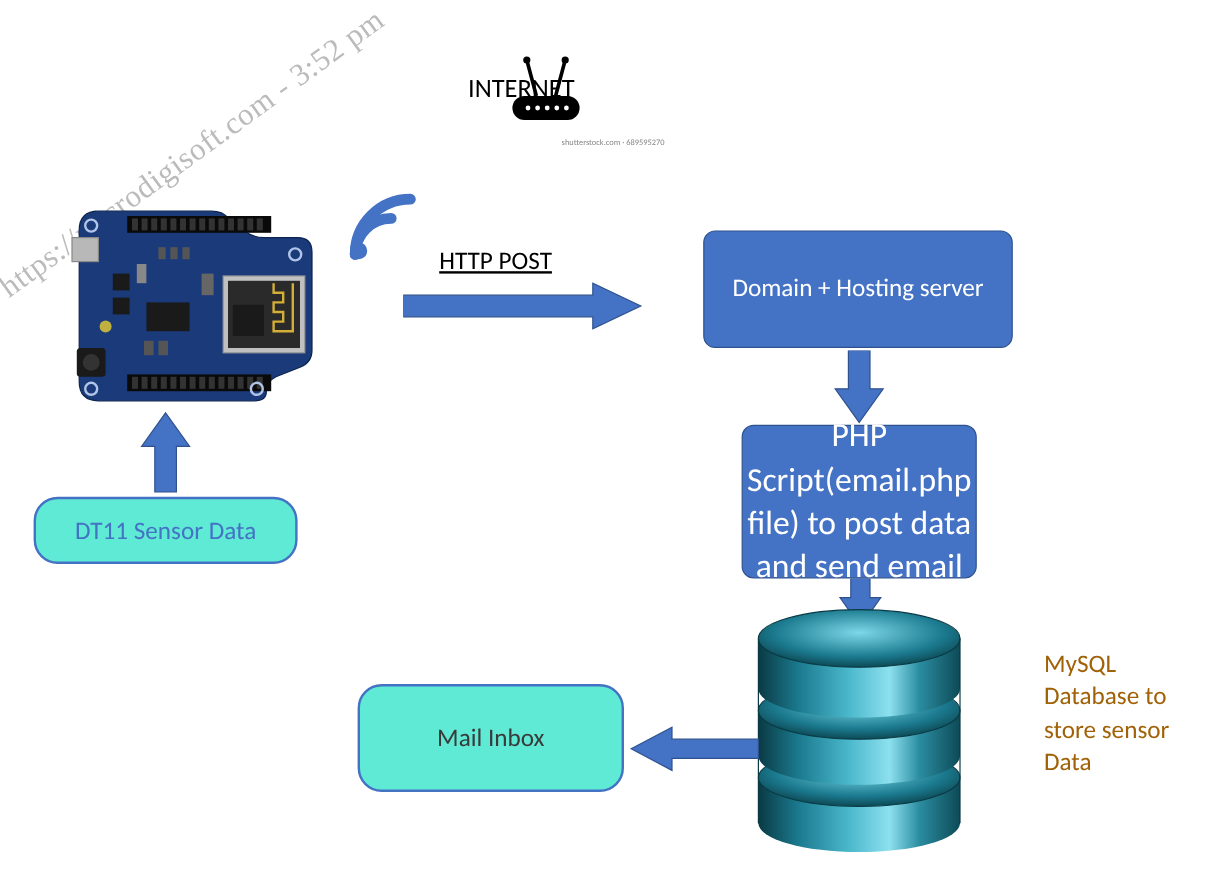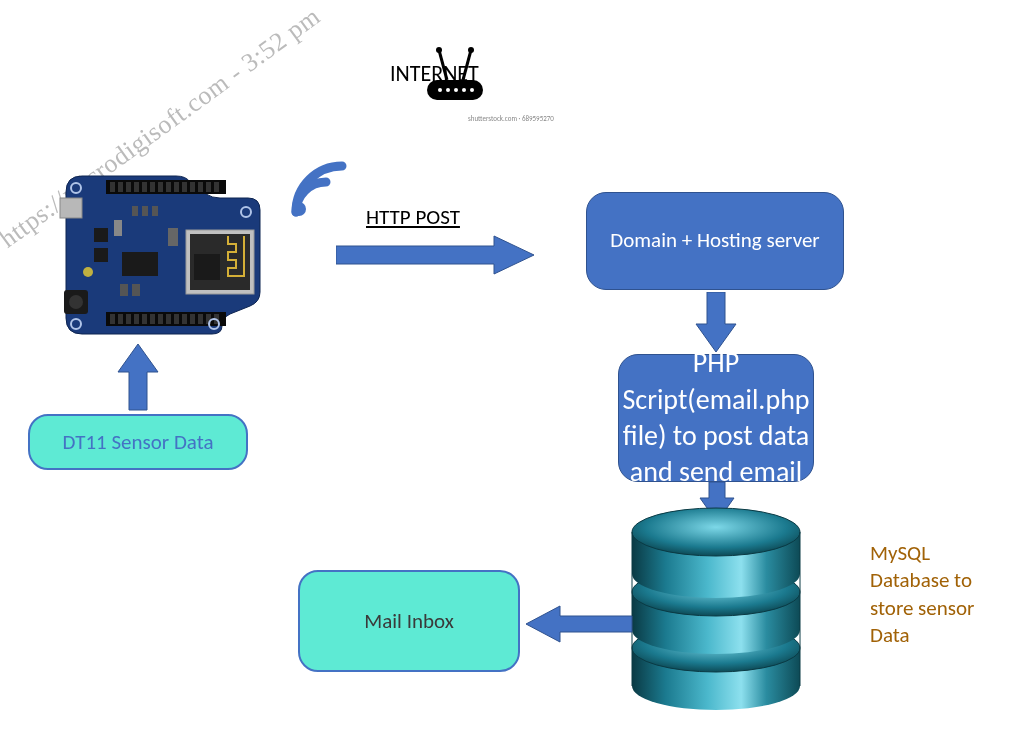--- a/index.html
+++ b/index.html
@@ -8,21 +8,21 @@
       height: 731px;
       background: #ffffff;
       font-family: Calibri, Arial, sans-serif;
       position: relative;
       overflow: hidden;
     }
     .box {
       position: absolute;
       background: #4472c4;
       border: 1px solid #2f528f;
-      border-radius: 20px;
+      border-radius: 10px;
       color: #ffffff;
       display: flex;
       align-items: center;
       justify-content: center;
       text-align: center;
       font-size: 20px;
       padding: 8px;
       line-height: 1.3;
     }
     .box-white {
@@ -251,21 +251,21 @@
 </div>
 
 <div class="label-black" style="left:870px; top:540px; width:140px;">MySQL Database to store sensor Data</div>
 
 <div class="arrow" style="left:524px; top:604px;">
   <svg width="110" height="40">
     <polygon points="108,12 36,12 36,2 2,20 36,38 36,28 108,28" fill="#4472c4" stroke="#2f528f" stroke-width="1"></polygon>
   </svg>
 </div>
 
-<div class="box-white" style="left:298px; top:570px; width:222px; height:102px; font-size:21px; color:#3a3a3a;">Mail Inbox</div>
+<div class="box-white" style="left:298px; top:570px; width:222px; height:90px; font-size:21px; color:#3a3a3a;">Mail Inbox</div>
 
 <div class="arrow" style="left:116px; top:342px;">
   <svg width="44" height="70">
     <polygon points="22,2 42,30 31,30 31,68 13,68 13,30 2,30" fill="#4472c4" stroke="#2f528f" stroke-width="1"></polygon>
   </svg>
 </div>
 
 <div class="box-white" style="left:28px; top:414px; width:220px; height:56px; font-size:21px; color:#4472c4;">DT11 Sensor Data</div>
 
 </body></html>

